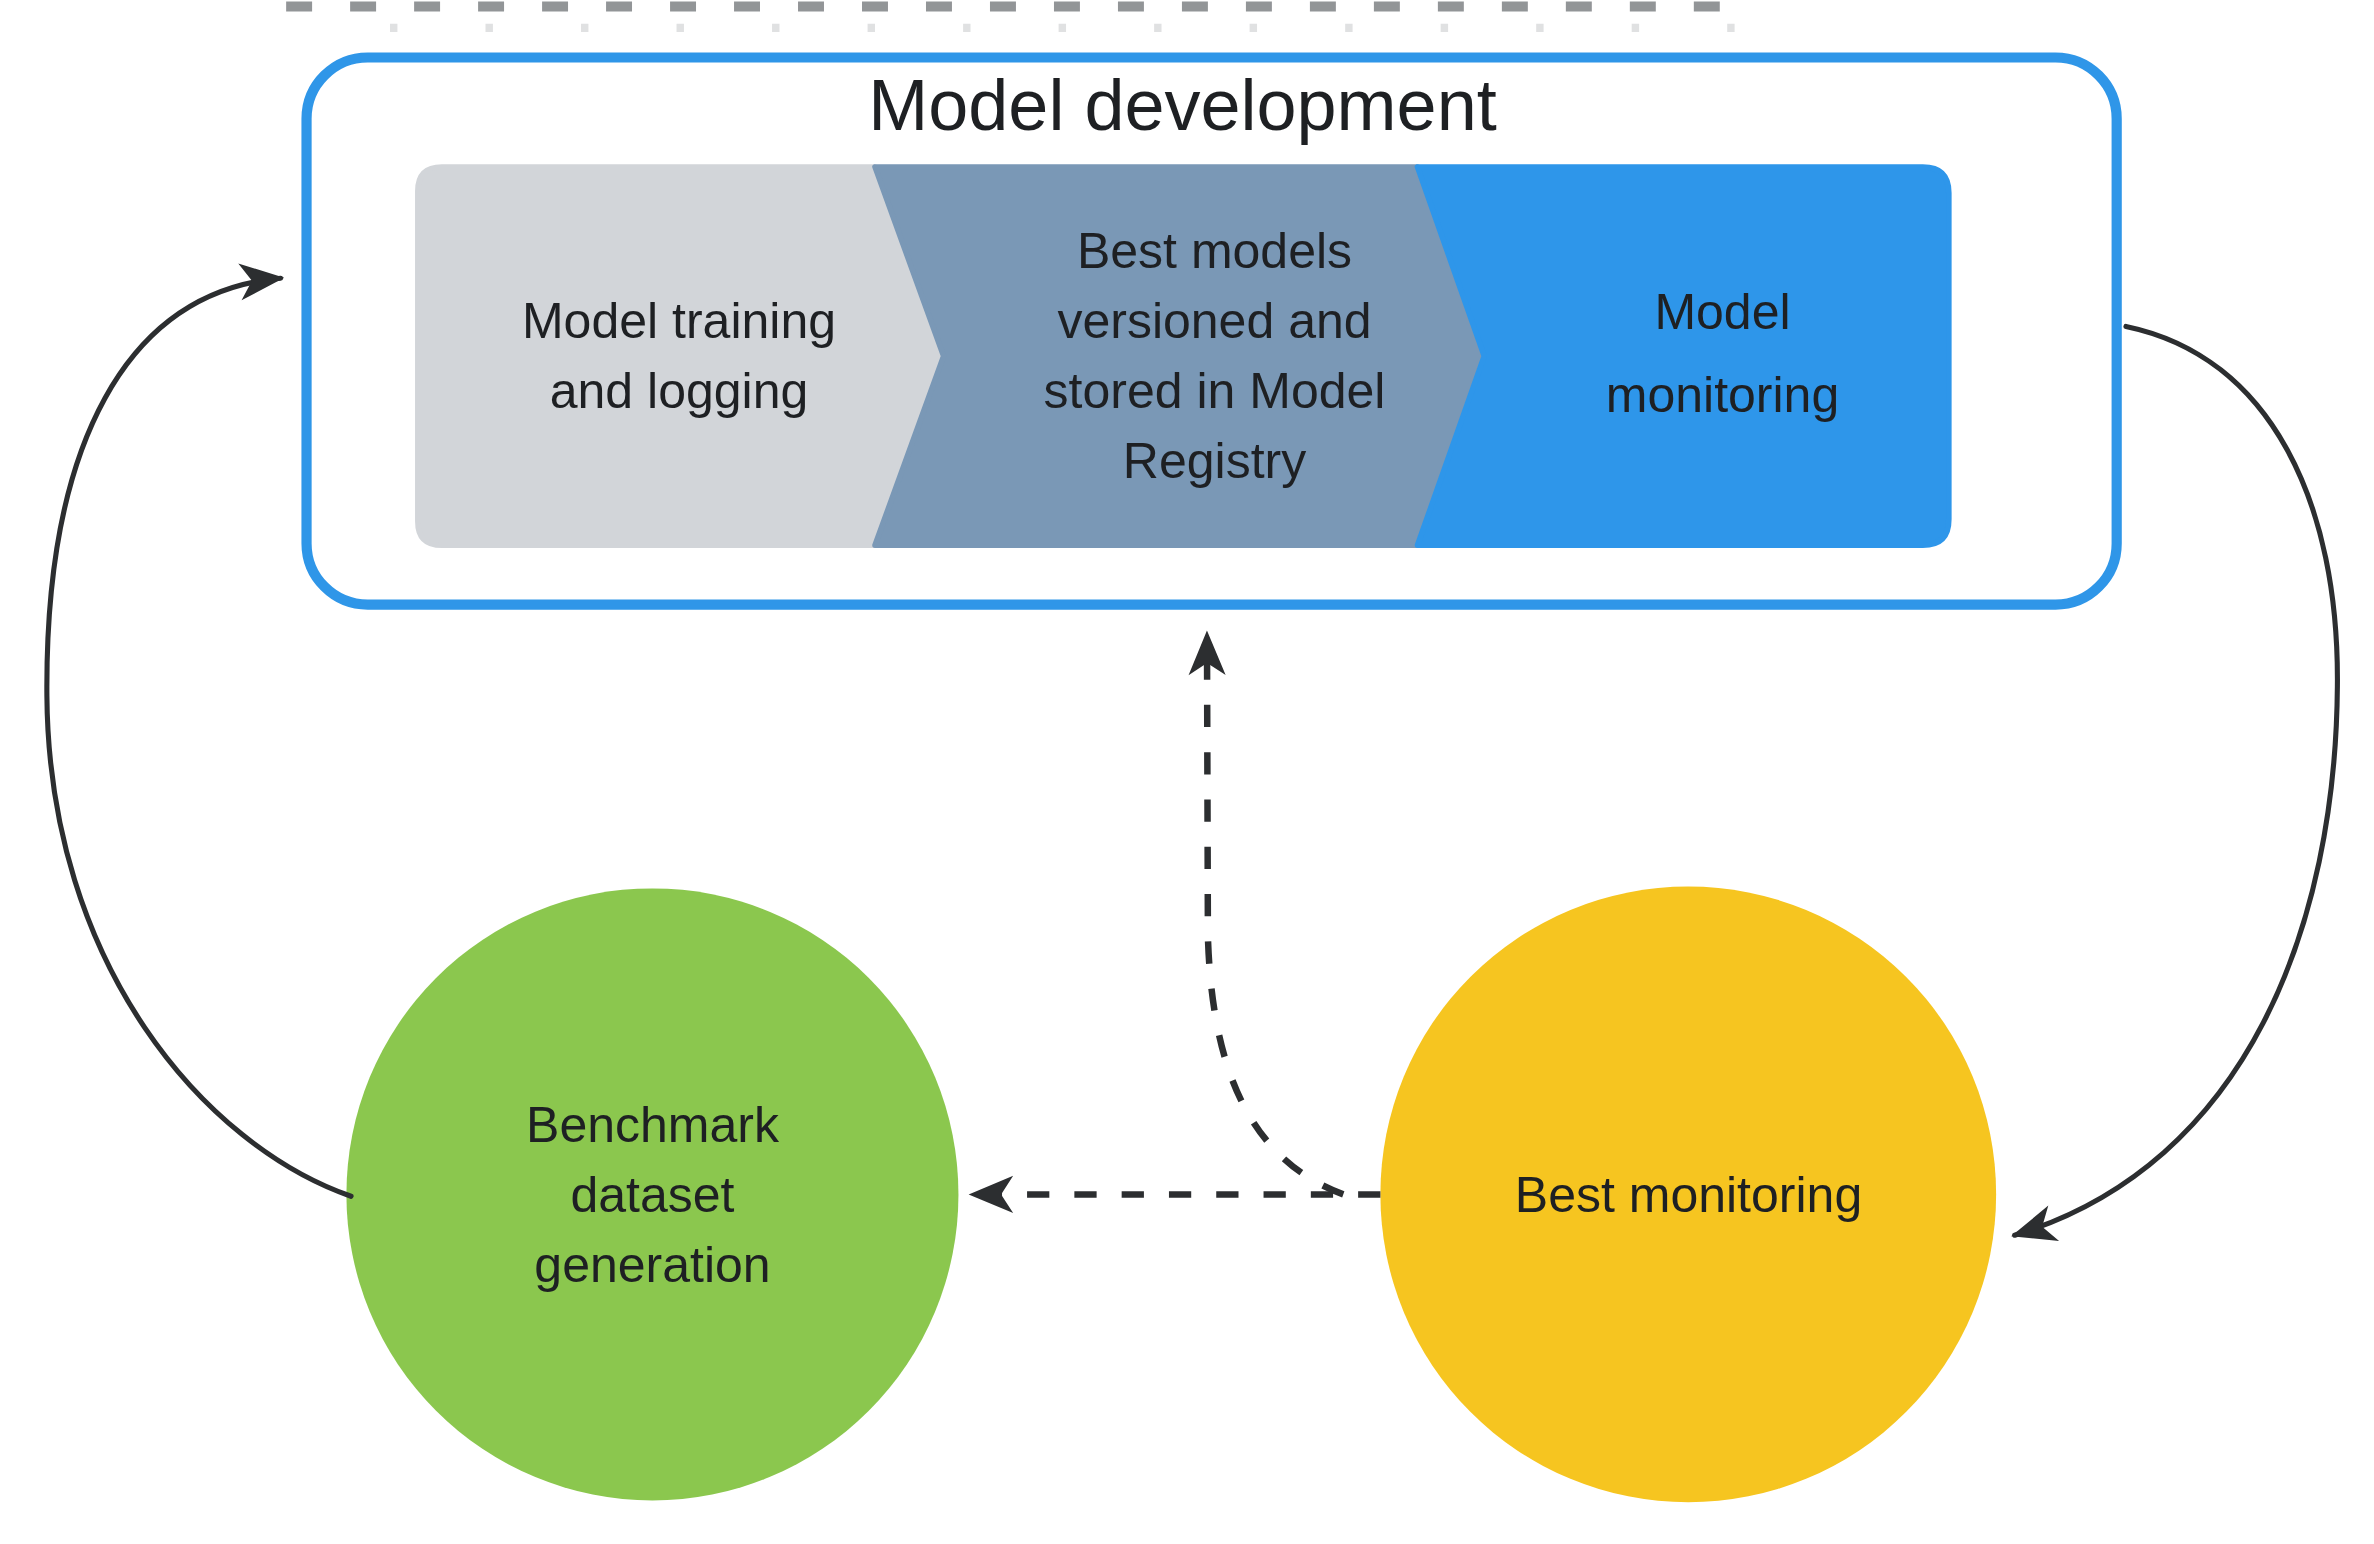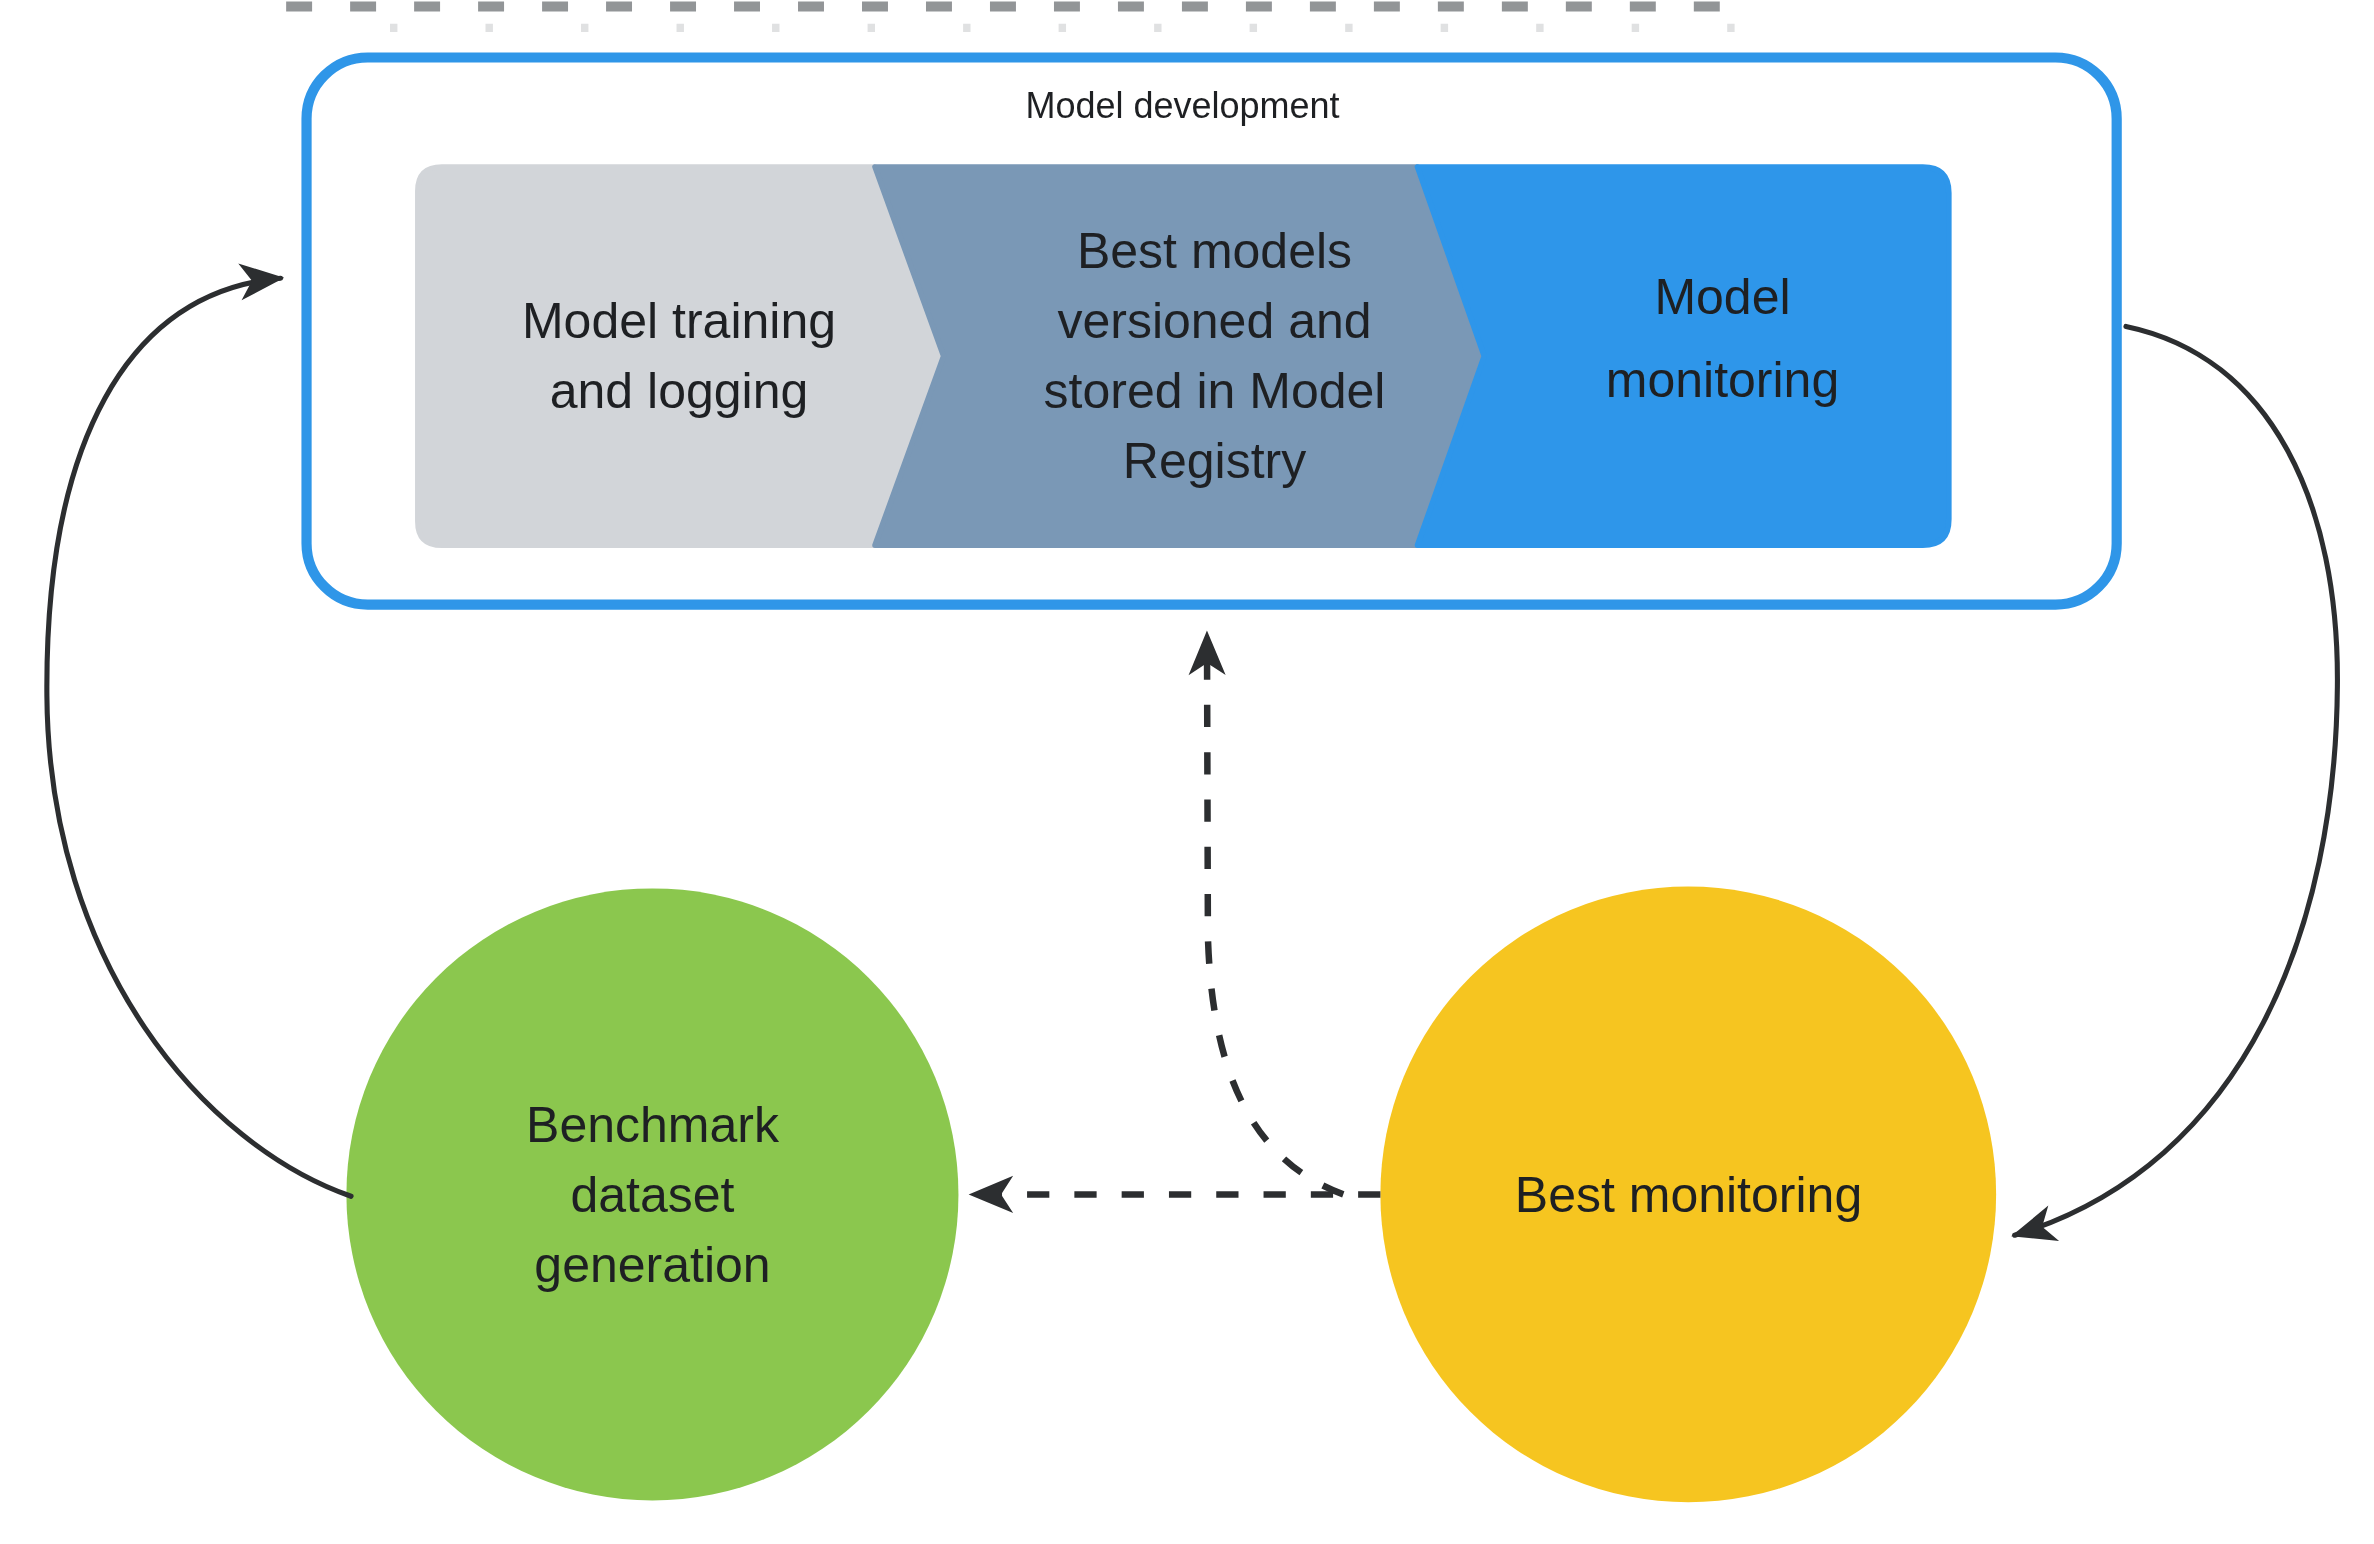--- a/index.html
+++ b/index.html
@@ -17,28 +17,28 @@
     justify-content:center;align-items:center;
     text-align:center;
     color:#1e2023;
     font-size:50px;line-height:70px;
     pointer-events:none;
   }
   .title{
     position:absolute;
     display:flex;justify-content:center;align-items:center;
     color:#1e2023;
-    font-size:36px;line-height:65px;
+    font-size:72px;line-height:65px;
     pointer-events:none;
   }
   
   .t-title{left:417px;top:70px;width:1531px;height:70px;}
   .t-chev1{left:426px;top:167px;width:506px;height:378px;}
   .t-chev2{left:955px;top:167px;width:519px;height:378px;}
-  .t-chev3{left:1495px;top:149px;width:455px;height:378px;gap:13px;}
+  .t-chev3{left:1495px;top:164px;width:455px;height:378px;gap:13px;}
   .t-green{left:402px;top:991px;width:501px;height:408px;align-items:center;}
   .t-yellow{left:1410px;top:1020px;width:557px;height:349px;}
 </style>
 </head>
 <body>
 
 <div class="stage">
 
   <svg width="2375" height="1544" viewBox="0 0 2560 1665">
     <defs>

